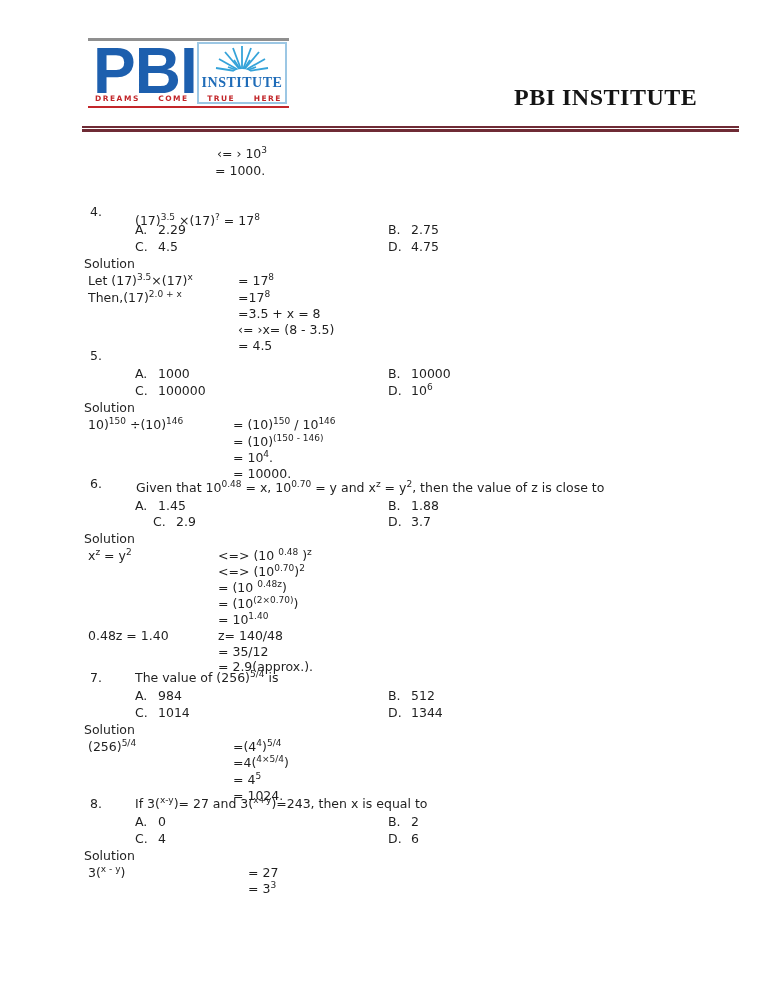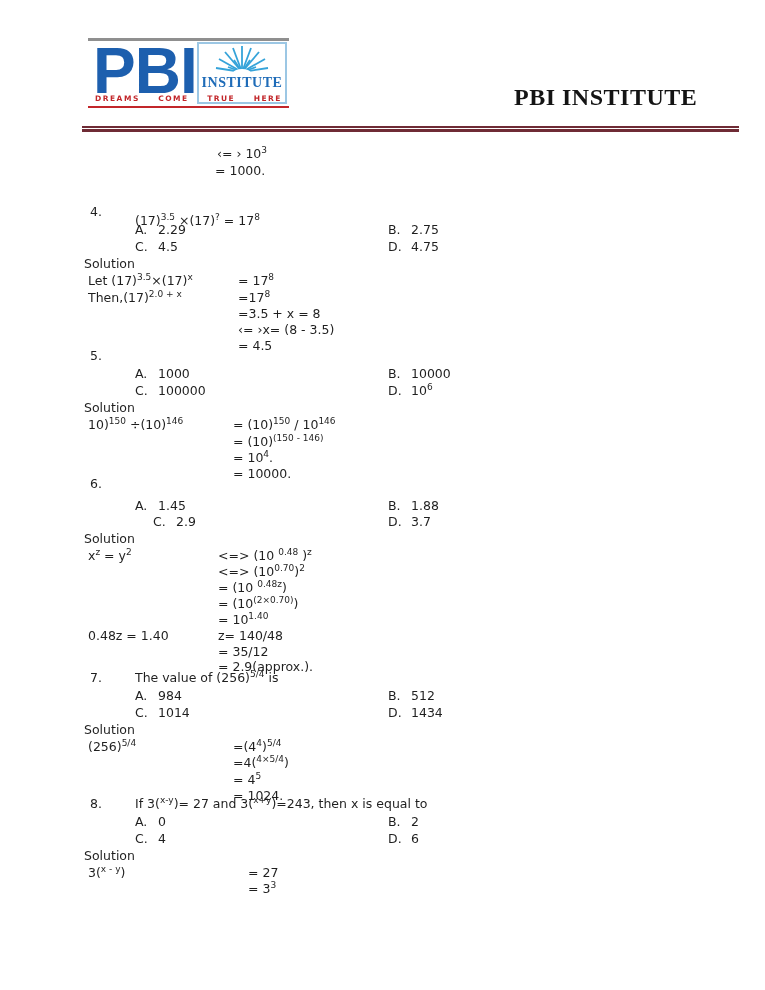--- a/index.html
+++ b/index.html
@@ -98,20 +98,21 @@
   <div class="line" style="left:135px;top:383px"><span class="opt-key">C.</span><span>100000</span></div>
   <div class="line" style="left:388px;top:383px"><span class="opt-key">D.</span><span>10<sup>6</sup></span></div>
   <div class="line" style="left:84px;top:400px">Solution</div>
   <div class="line" style="left:88px;top:417px">10)<sup>150</sup> ÷(10)<sup>146</sup></div>
   <div class="line" style="left:233px;top:417px">= (10)<sup>150</sup> / 10<sup>146</sup></div>
   <div class="line" style="left:233px;top:434px">= (10)<sup>(150 - 146)</sup></div>
   <div class="line" style="left:233px;top:450px">= 10<sup>4</sup>.</div>
   <div class="line" style="left:233px;top:466px">= 10000.</div>
 
   <div class="line" style="left:90px;top:476px">6.</div>
+  <div class="line" style="left:136px;top:480px">Given that 10<sup>0.48</sup> = x, 10<sup>0.70</sup> = y and x<sup>z</sup> = y<sup>2</sup>, then the value of z is close to</div>
   <div class="line" style="left:135px;top:498px"><span class="opt-key">A.</span><span>1.45</span></div>
   <div class="line" style="left:388px;top:498px"><span class="opt-key">B.</span><span>1.88</span></div>
   <div class="line" style="left:153px;top:514px"><span class="opt-key">C.</span><span>2.9</span></div>
   <div class="line" style="left:388px;top:514px"><span class="opt-key">D.</span><span>3.7</span></div>
   <div class="line" style="left:84px;top:531px">Solution</div>
   <div class="line" style="left:88px;top:548px">x<sup>z</sup> = y<sup>2</sup></div>
   <div class="line" style="left:218px;top:548px">&lt;=&gt; (10 <sup>0.48</sup> )<sup>z</sup></div>
   <div class="line" style="left:218px;top:564px">&lt;=&gt; (10<sup>0.70</sup>)<sup>2</sup></div>
   <div class="line" style="left:218px;top:580px">= (10 <sup>0.48z</sup>)</div>
   <div class="line" style="left:218px;top:596px">= (10<sup>(2×0.70)</sup>)</div>
@@ -119,21 +120,21 @@
   <div class="line" style="left:88px;top:628px">0.48z = 1.40</div>
   <div class="line" style="left:218px;top:628px">z= 140/48</div>
   <div class="line" style="left:218px;top:644px">= 35/12</div>
   <div class="line" style="left:218px;top:659px">= 2.9(approx.).</div>
 
   <div class="line" style="left:90px;top:670px">7.</div>
   <div class="line" style="left:135px;top:670px">The value of (256)<sup>5/4</sup> is</div>
   <div class="line" style="left:135px;top:688px"><span class="opt-key">A.</span><span>984</span></div>
   <div class="line" style="left:388px;top:688px"><span class="opt-key">B.</span><span>512</span></div>
   <div class="line" style="left:135px;top:705px"><span class="opt-key">C.</span><span>1014</span></div>
-  <div class="line" style="left:388px;top:705px"><span class="opt-key">D.</span><span>1434</span></div>
+  <div class="line" style="left:388px;top:705px"><span class="opt-key">D.</span><span>1344</span></div>
   <div class="line" style="left:84px;top:722px">Solution</div>
   <div class="line" style="left:88px;top:739px">(256)<sup>5/4</sup></div>
   <div class="line" style="left:233px;top:739px">=(4<sup>4</sup>)<sup>5/4</sup></div>
   <div class="line" style="left:233px;top:755px">=4(<sup>4×5/4</sup>)</div>
   <div class="line" style="left:233px;top:772px">= 4<sup>5</sup></div>
   <div class="line" style="left:233px;top:788px">= 1024.</div>
 
   <div class="line" style="left:90px;top:796px">8.</div>
   <div class="line" style="left:135px;top:796px">If 3(<sup>x-y</sup>)= 27 and 3(<sup>x+y</sup>)=243, then x is equal to</div>
   <div class="line" style="left:135px;top:814px"><span class="opt-key">A.</span><span>0</span></div>

